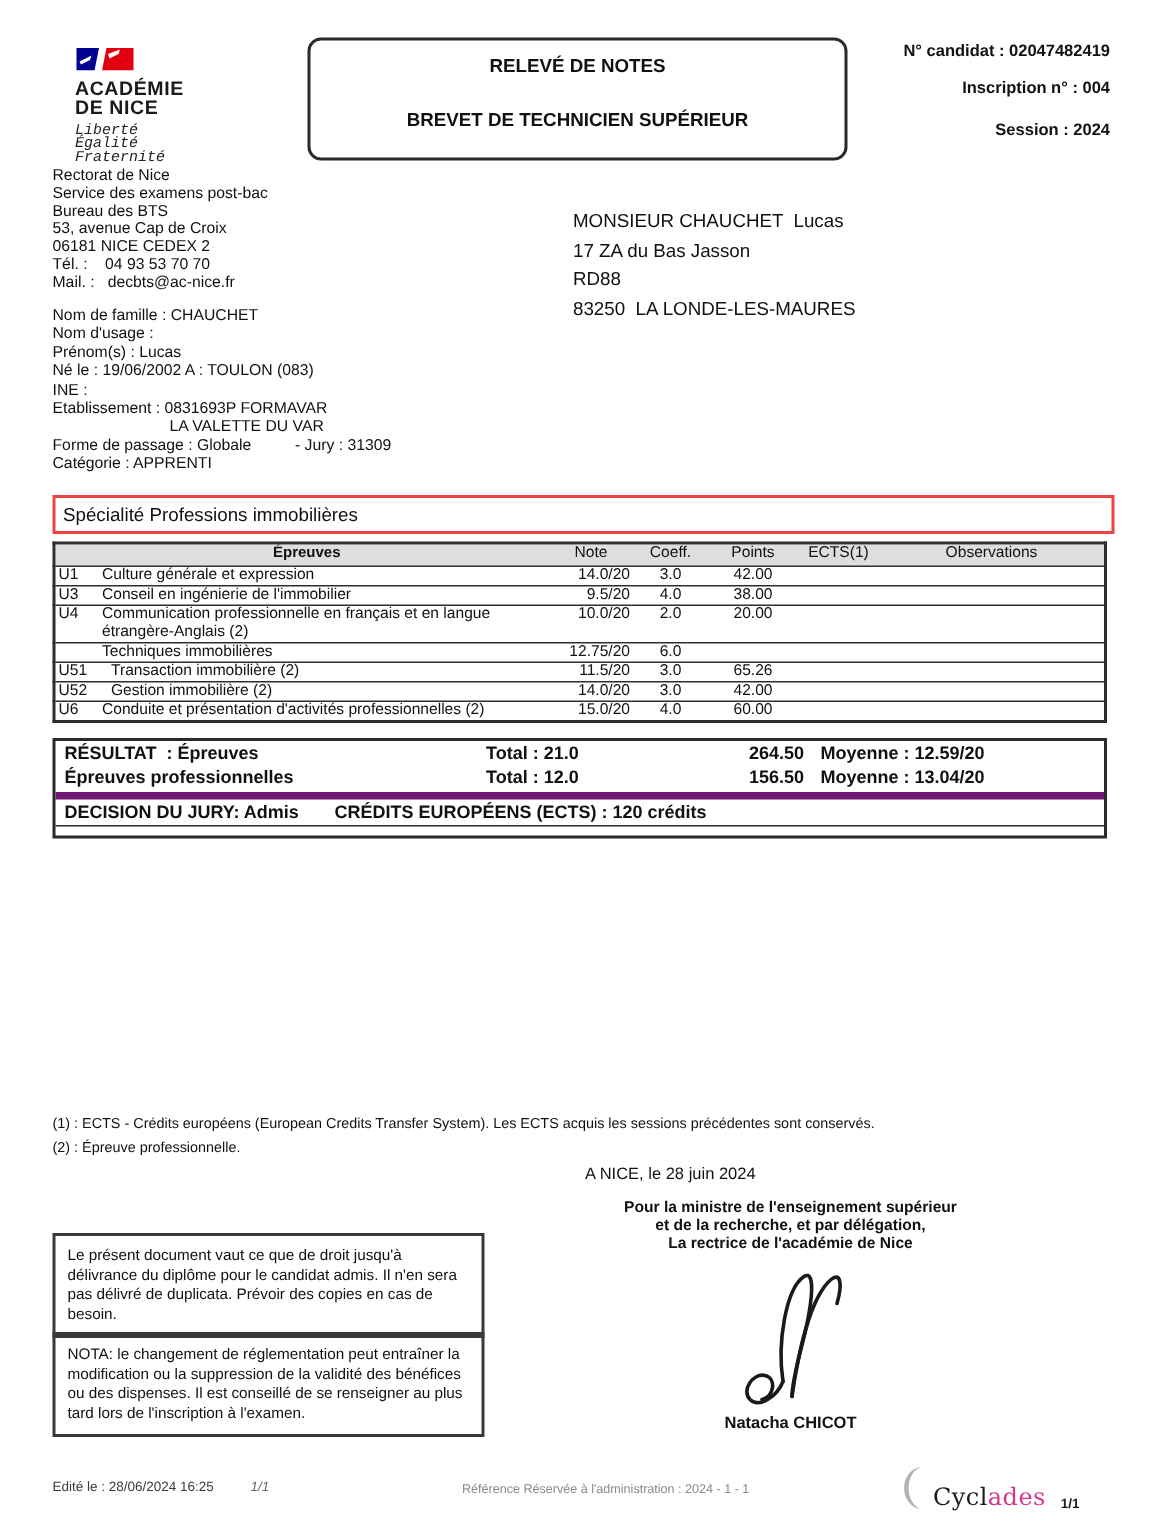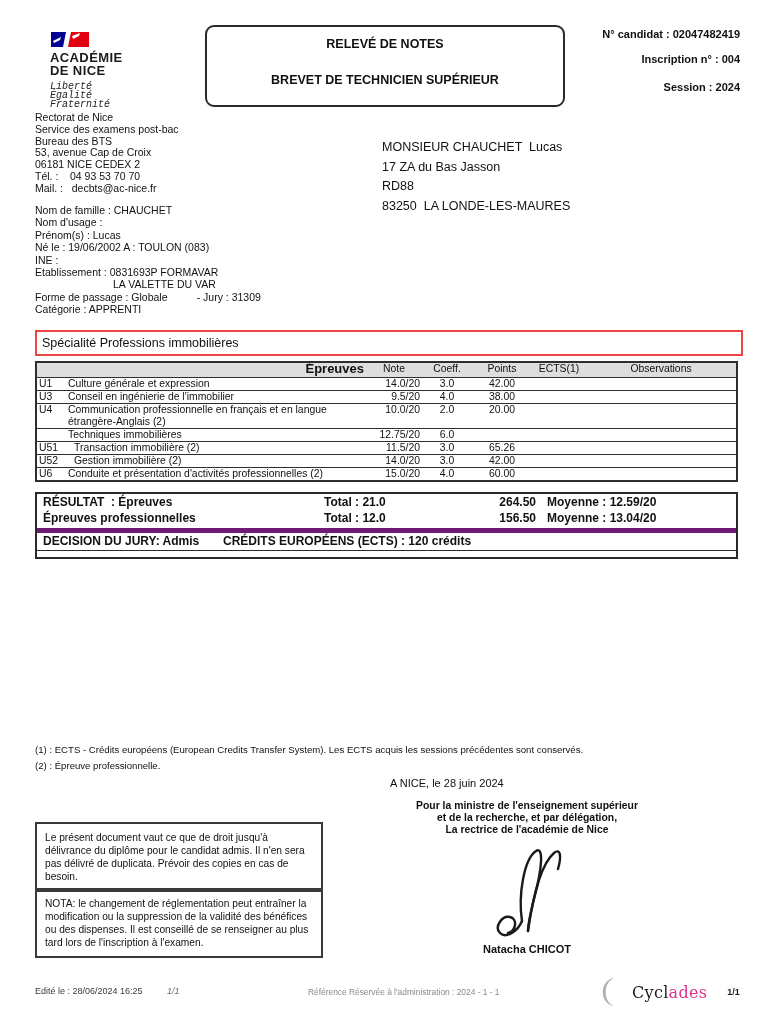--- a/index.html
+++ b/index.html
@@ -41,21 +41,21 @@
     position:absolute;left:35px;top:361px;width:703px;
     border-collapse:collapse;table-layout:fixed;
     font-size:10.4px;
   }
   table.marks th,table.marks td{
     border-bottom:1px solid #2e2e2e;padding:0 2px;vertical-align:top;line-height:12px;
     overflow:hidden;
   }
   table.marks{border:2px solid #2e2e2e;}
   table.marks thead th{background:#dedede;text-align:center;font-weight:normal;height:14px;}
-  table.marks thead th.ep{text-align:right;font-weight:bold;font-size:13px;padding-left:8px;margin-top:16px;}
+  table.marks thead th.ep{text-align:center;font-weight:bold;font-size:10px;padding-left:8px;margin-top:16px;}
   table.marks thead th.obs{text-align:center;}
   td.code{padding-left:3px;}
   td.note{text-align:right;padding-right:8px;}
   td.coeff{text-align:center;}
   td.points{text-align:center;}
   td.label.ind{padding-left:8px;margin-top:44px;}
 
   
   .result-box{
     left:35px;top:492px;width:699px;
@@ -78,21 +78,21 @@
 
   .notice{
     left:35px;width:268px;border:2px solid #3a3a3a;
     font-size:10.2px;line-height:13px;padding:7px 8px;
   }
 
   
   .footer-txt{font-size:9px;color:#3c3c3c;}
   .footer-ref{font-size:8.4px;color:#8a8a8a;}
   .footer-page-italic{font-style:italic;color:#6a6a6a;font-size:9px;}
-  .cyclades{display:flex;align-items:center;gap:12px;}
+  .cyclades{display:flex;align-items:flex-end;gap:2px;}
   .cyc-text{font-family:"DejaVu Serif",serif;font-size:16px;letter-spacing:.3px;}
   .cyc-black{color:#1c1c1c;}
   .cyc-pink{color:#d6368f;}
   .footer-page{font-size:9px;font-weight:bold;color:#1c1c1c;margin-left:8px;}
 </style>
 </head>
 <body>
 
 <div id="page">
 

